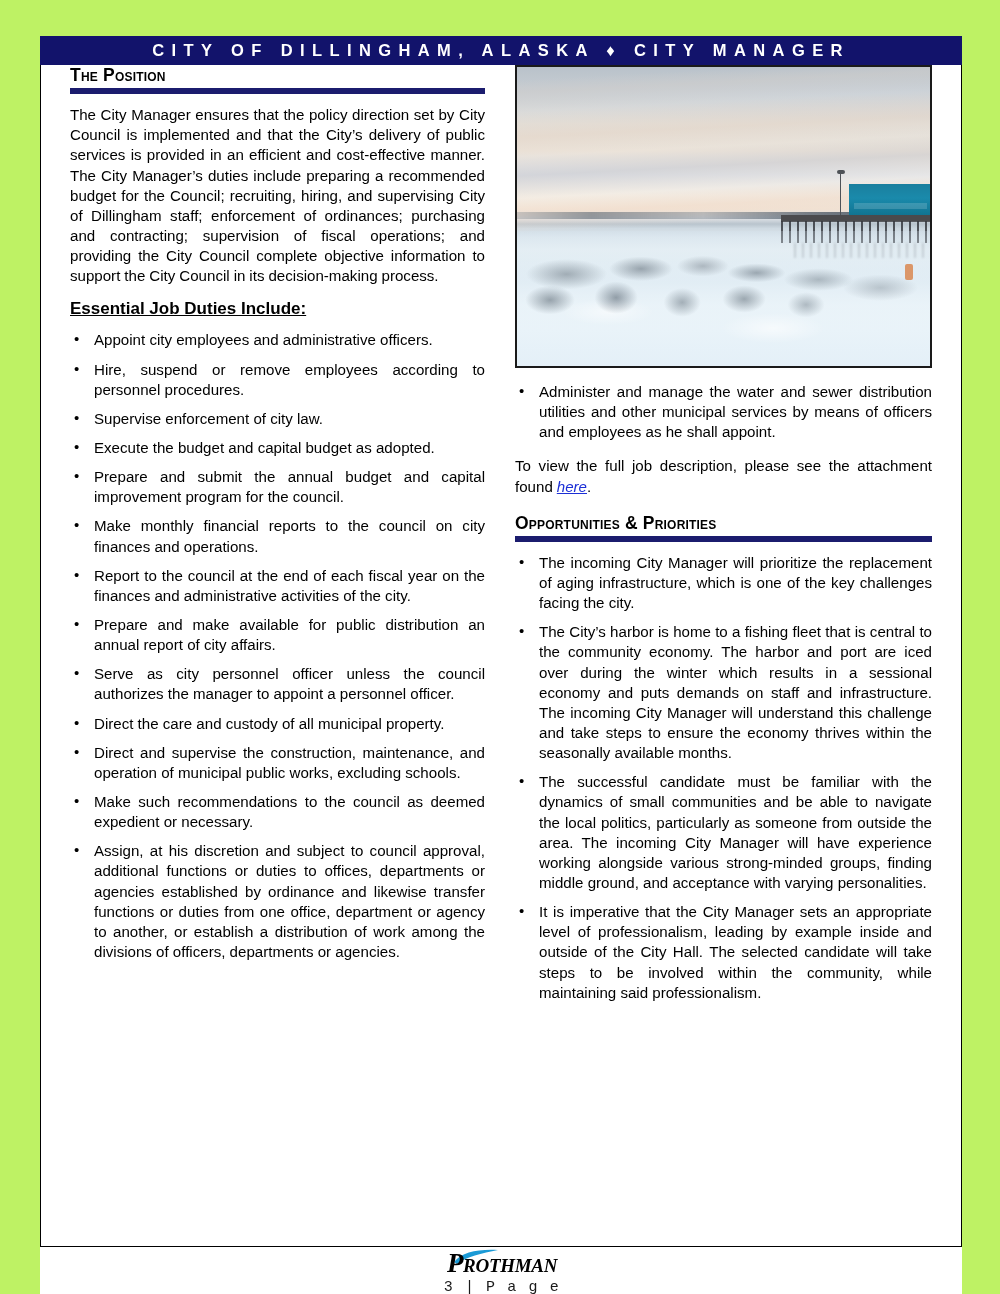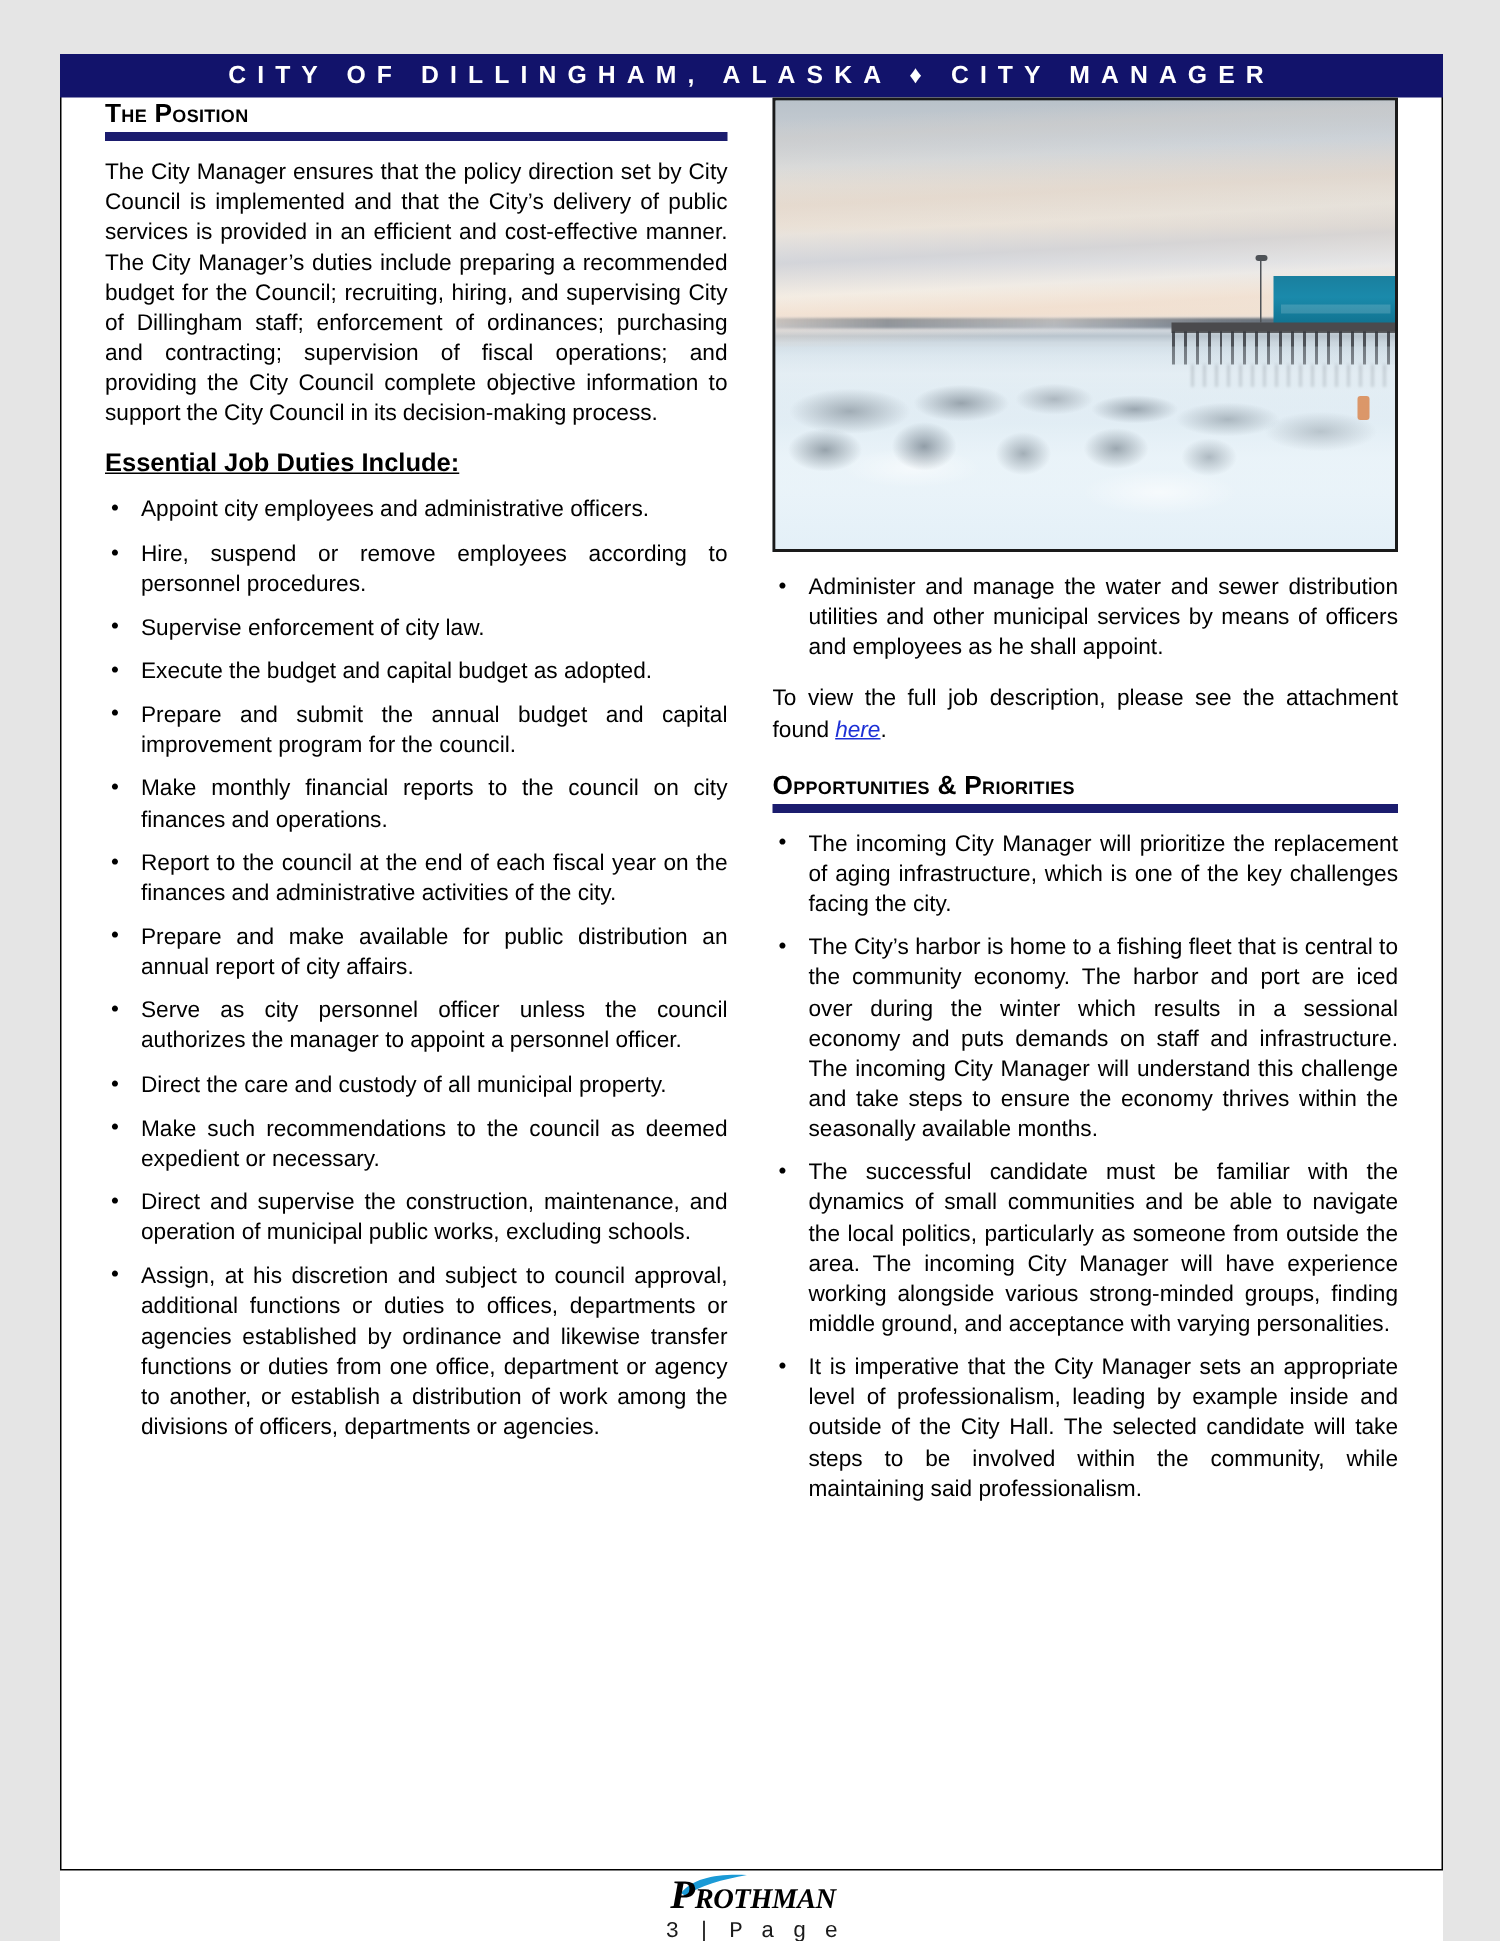--- a/index.html
+++ b/index.html
@@ -12,21 +12,21 @@
     font-family: "Liberation Sans", sans-serif;
     color: #000;
     position: relative;
     overflow: hidden;
   }
 
   .page {
     position: absolute;
     left: 0; top: 0;
     width: 1000px; height: 1294px;
-    background: #e5e5e5;
+    background: #bef264;
   }
 
   
   .frame {
     position: absolute;
     left: 40px; top: 36px;
     width: 922px; height: 1232px;
     border: 1.5px solid #000;
     background: #fff;
   }
@@ -362,22 +362,22 @@
         <li>Appoint city employees and administrative officers.</li>
         <li>Hire, suspend or remove employees according to personnel procedures.</li>
         <li>Supervise enforcement of city law.</li>
         <li>Execute the budget and capital budget as adopted.</li>
         <li>Prepare and submit the annual budget and capital improvement program for the council.</li>
         <li>Make monthly financial reports to the council on city finances and operations.</li>
         <li>Report to the council at the end of each fiscal year on the finances and administrative activities of the city.</li>
         <li>Prepare and make available for public distribution an annual report of city affairs.</li>
         <li>Serve as city personnel officer unless the council authorizes the manager to appoint a personnel officer.</li>
         <li>Direct the care and custody of all municipal property.</li>
+        <li>Direct and supervise the construction, maintenance, and operation of municipal public works, excluding schools.</li>
         <li>Make such recommendations to the council as deemed expedient or necessary.</li>
-        <li>Direct and supervise the construction, maintenance, and operation of municipal public works, excluding schools.</li>
         <li>Assign, at his discretion and subject to council approval, additional functions or duties to offices, departments or agencies established by ordinance and likewise transfer functions or duties from one office, department or agency to another, or establish a distribution of work among the divisions of officers, departments or agencies.</li>
       </ul>
 
     </div>
 
     <div class="col col-right">
 
       <div class="photo-box">
         <div class="photo">
           <div class="shore"></div>

